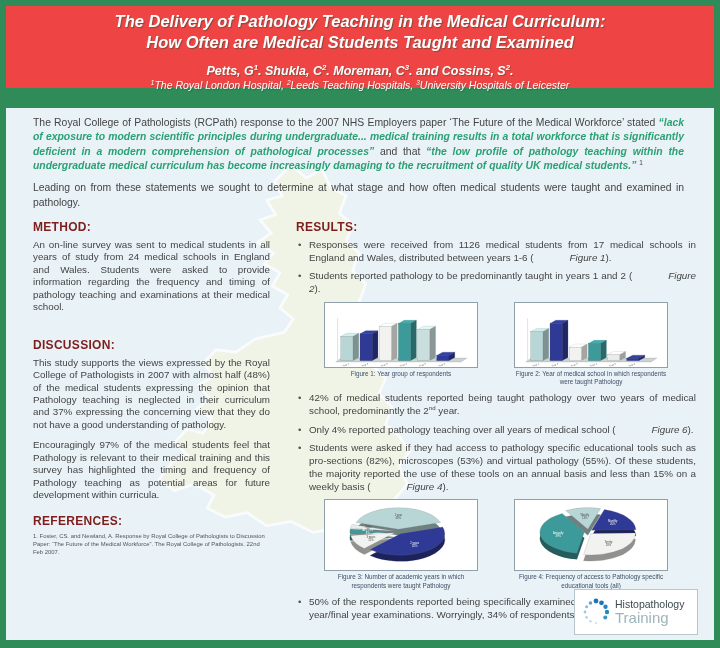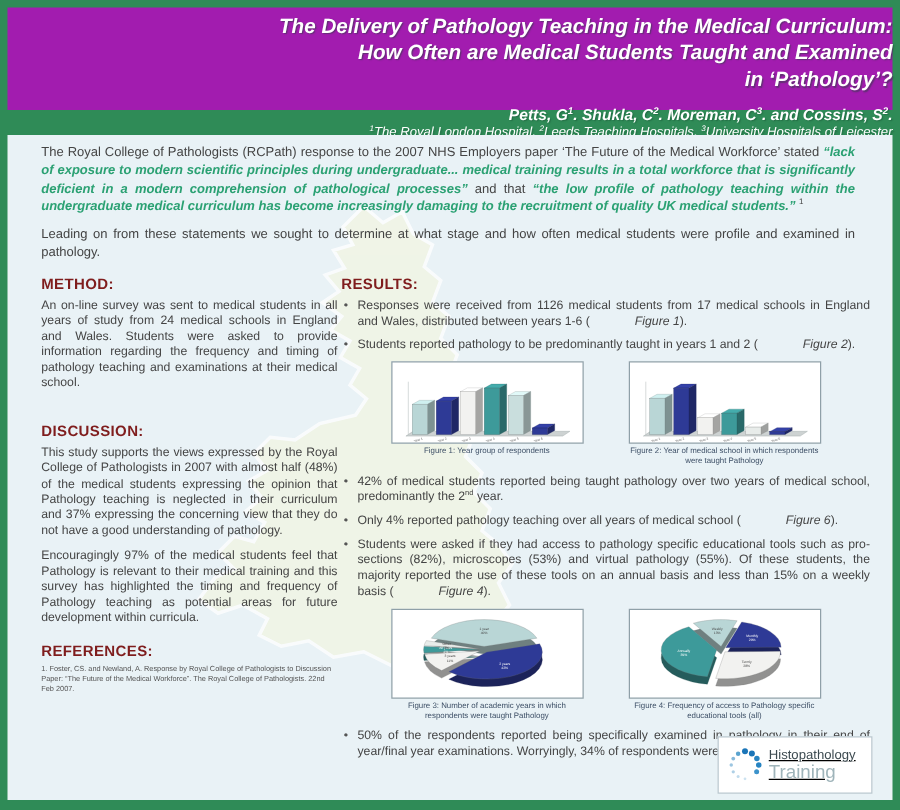--- a/index.html
+++ b/index.html
@@ -1,90 +1,89 @@
 <!DOCTYPE html>
 <html><head>
 <meta charset="utf-8">
 <style>
   html,body{margin:0;padding:0;background:#666;}
   .poster{position:relative;width:720px;height:648px;background:#2F8B57;overflow:hidden;
           font-family:"Liberation Sans", sans-serif;}
   
-  .header{position:absolute;top:6px;left:6px;right:6px;height:82px;background:#a21caf;
-          text-align:right;color:#fff;}
+  .header{position:absolute;top:6px;left:6px;right:6px;height:82px;background:#ef4444;
+          text-align:center;color:#fff;}
   .title{font-weight:bold;font-style:italic;font-size:16.5px;line-height:1.3;padding-top:5px;
          text-shadow:1px 1px 1px rgba(20,70,45,.45);}
   .authors{font-weight:bold;font-style:italic;font-size:12.5px;margin-top:10px;
            text-shadow:1px 1px 1px rgba(20,70,45,.4);}
   .affil{font-style:italic;font-size:10.5px;margin-top:1px;text-shadow:1px 1px 1px rgba(20,70,45,.35);}
   sup{font-size:.62em;vertical-align:super;line-height:0;}
   
   .content{position:absolute;top:108px;left:6px;right:6px;bottom:8px;background:#E9F2F6;overflow:hidden;}
   .map{position:absolute;left:120px;top:6px;width:330px;height:520px;opacity:.75;pointer-events:none;}
   .intro{position:absolute;left:27px;right:30px;top:8px;font-size:10.4px;line-height:1.38;
          color:#444;text-align:justify;z-index:2;}
   .intro p{margin:0 0 8px;}
   .q{color:#2BA173;font-weight:bold;font-style:italic;}
   .i{font-style:italic;padding-left:36px;}
   .sect{font-weight:bold;font-size:12px;color:#7f1d1d;letter-spacing:.3px;margin:0 0 5px;}
   .leftcol{position:absolute;left:27px;top:112px;width:237px;z-index:2;}
   .leftcol p{font-size:9.8px;line-height:1.27;color:#444;text-align:justify;margin:0 0 8px;}
   .disc-head{margin-top:24px;}
   .refs-head{margin-top:13px;}
   .refitem{font-size:5.9px;line-height:1.35;color:#555;text-align:left;}
-  .rightcol{position:absolute;left:267px;right:18px;top:112px;z-index:2;}
+  .rightcol{position:absolute;left:290px;right:18px;top:112px;z-index:2;}
   .rightcol ul{list-style:none;margin:0 0 2px;padding:0;}
   .rightcol li{position:relative;padding-left:13px;font-size:9.8px;line-height:1.3;color:#444;
                text-align:justify;margin-bottom:6px;}
   .rightcol li:before{content:"\2022";position:absolute;left:2px;top:0;color:#555;}
   .figrow{display:flex;justify-content:center;gap:36px;margin:3px 0 6px;}
   .fig{width:154px;text-align:center;margin:0;}
   .figbox{background:#fff;border:1px solid #8fa0a8;height:64px;}
   .figbox.tall{height:70px;}
   .figbox svg{width:100%;height:100%;display:block;}
   .figcap{font-size:6.3px;line-height:1.3;color:#3d4f66;margin-top:2px;text-align:center;}
   
   .logo{position:absolute;right:16px;bottom:5px;width:124px;height:46px;background:#fff;
         border:1px solid #b8c6ce;display:flex;align-items:center;padding:2px 5px;box-sizing:border-box;
-        gap:3px;z-index:3;text-decoration:underline;}
+        gap:3px;z-index:3;}
   .logo-text{line-height:1.05;}
   .logo-t1{font-size:10.5px;color:#3c4a50;}
   .logo-t2{font-size:15px;color:#9fb4ba;}
 </style>
 </head>
 <body>
 
 <div class="poster">
 
   <div class="header">
     <div class="title">
       <div>The Delivery of Pathology Teaching in the Medical Curriculum:</div>
       <div>How Often are Medical Students Taught and Examined</div>
-      <div>in ‘Pathology’?</div>
     </div>
     <div class="authors"><span>Petts, G</span><sup>1</sup><span>. Shukla, C</span><sup>2</sup><span>. Moreman, C</span><sup>3</sup><span>. and Cossins, S</span><sup>2</sup><span>.</span></div>
     <div class="affil"><sup>1</sup><span>The Royal London Hospital, </span><sup>2</sup><span>Leeds Teaching Hospitals, </span><sup>3</sup><span>University Hospitals of Leicester</span></div>
   </div>
 
   <div class="content">
 
     <svg class="map" viewBox="0 0 300 400">
       <path d="M150,10 L135,25 L142,38 L128,42 L136,55 L122,60 L132,72 L120,80 L134,90 L126,100
                L140,108 L133,120 L147,128 L140,140 L152,150 L144,162 L118,168 L100,180 L82,178
                L70,190 L80,202 L66,210 L76,222 L64,232 L78,240 L70,254 L56,250 L44,262 L56,274
                L42,280 L30,296 L44,306 L62,300 L80,310 L74,322 L90,330 L110,326 L128,338 L150,334
                L170,344 L192,340 L212,348 L232,342 L248,330 L244,314 L256,300 L248,284 L258,270
                L248,256 L236,246 L242,230 L230,218 L236,204 L224,192 L230,176 L218,162 L224,146
                L212,134 L218,118 L206,106 L212,90 L200,80 L206,64 L194,54 L200,38 L186,30 L178,14
                L164,22 Z" fill="#F2F5E2" stroke="#FFFFFF" stroke-width="2.5"></path>
     </svg>
 
     <div class="intro">
       <p><span>The Royal College of Pathologists (RCPath) response to the 2007 NHS Employers paper ‘The Future of the Medical Workforce’ stated </span><span class="q">“lack of exposure to modern scientific principles during undergraduate... medical training results in a total workforce that is significantly deficient in a modern comprehension of pathological processes”</span><span> and that </span><span class="q">“the low profile of pathology teaching within the undergraduate medical curriculum has become increasingly damaging to the recruitment of quality UK medical students.”</span><span> </span><sup>1</sup></p>
-      <p>Leading on from these statements we sought to determine at what stage and how often medical students were profile and examined in pathology.</p>
+      <p>Leading on from these statements we sought to determine at what stage and how often medical students were taught and examined in pathology.</p>
     </div>
 
     <div class="leftcol">
       <div class="sect">METHOD:</div>
       <p>An on-line survey was sent to medical students in all years of study from 24 medical schools in England and Wales.  Students were asked to provide information regarding the frequency and timing of pathology teaching and examinations at their medical school.</p>
 
       <div class="sect disc-head">DISCUSSION:</div>
       <p>This study supports the views expressed by the Royal College of Pathologists in 2007 with almost half (48%) of the medical students expressing the opinion that Pathology teaching is neglected in their curriculum and 37% expressing the concerning view  that they do not have a good understanding of pathology.</p>
       <p>Encouragingly 97% of the medical students feel that Pathology is relevant to their medical training and this survey has highlighted the timing and frequency of Pathology teaching as potential areas for future development within curricula.</p>
 

